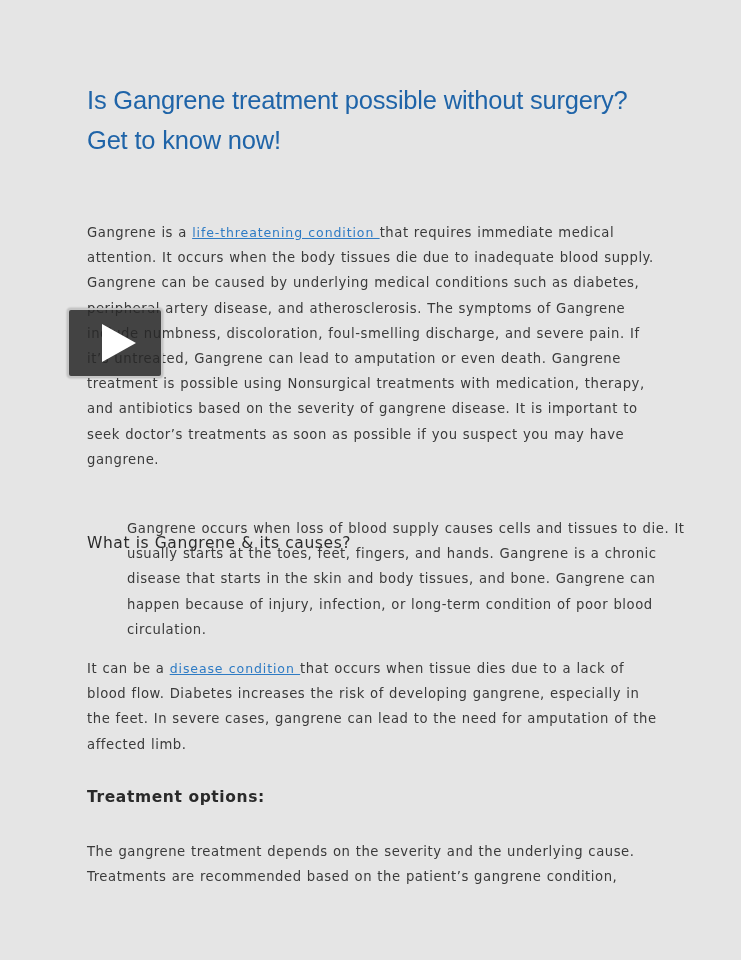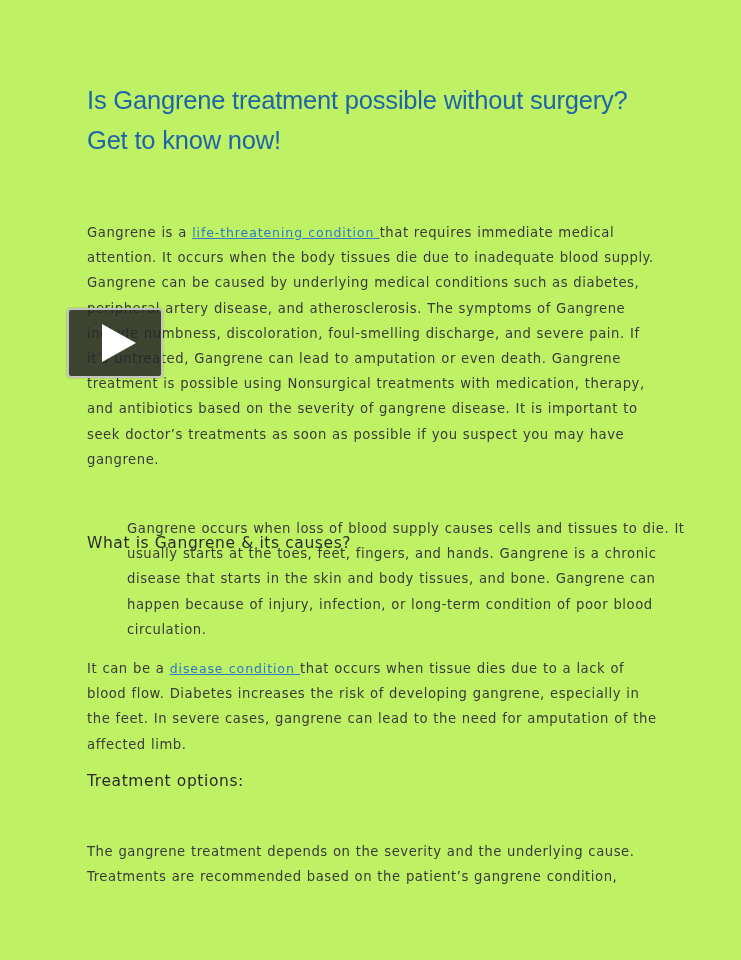--- a/index.html
+++ b/index.html
@@ -10,21 +10,21 @@
   body {
     width: 741px;
     height: 960px;
     position: relative;
     overflow: hidden;
   }
   .page {
     position: absolute;
     left: 0; top: 0;
     width: 741px; height: 960px;
-    background: #bef264;
+    background: #e5e5e5;
   }
   .title {
     position: absolute;
     left: 87px;
     top: 80px;
     width: 560px;
     margin: 0;
     font-family: "Liberation Sans", sans-serif;
     font-weight: normal;
     font-size: 25.5px;
@@ -59,21 +59,21 @@
     font-weight: normal;
     font-size: 15.5px;
     line-height: 20px;
     color: #2a2a2a;
     letter-spacing: 0.6px;
   }
   #p1 { top: 220px; }
   #h2-causes { top: 486px; margin-top: 47px; }
   #p2 { top: 516px; margin-left: 40px; }
   #p3 { top: 656px; }
-  #h2-treatment { top: 771px; }
+  #h2-treatment { top: 787px; font-weight: bold; }
   #p4 { top: 839px; }
 
   .play-button {
     position: absolute;
     left: 67px;
     top: 308px;
     width: 96px;
     height: 70px;
     box-sizing: border-box;
     background: rgba(40, 40, 40, 0.86);

